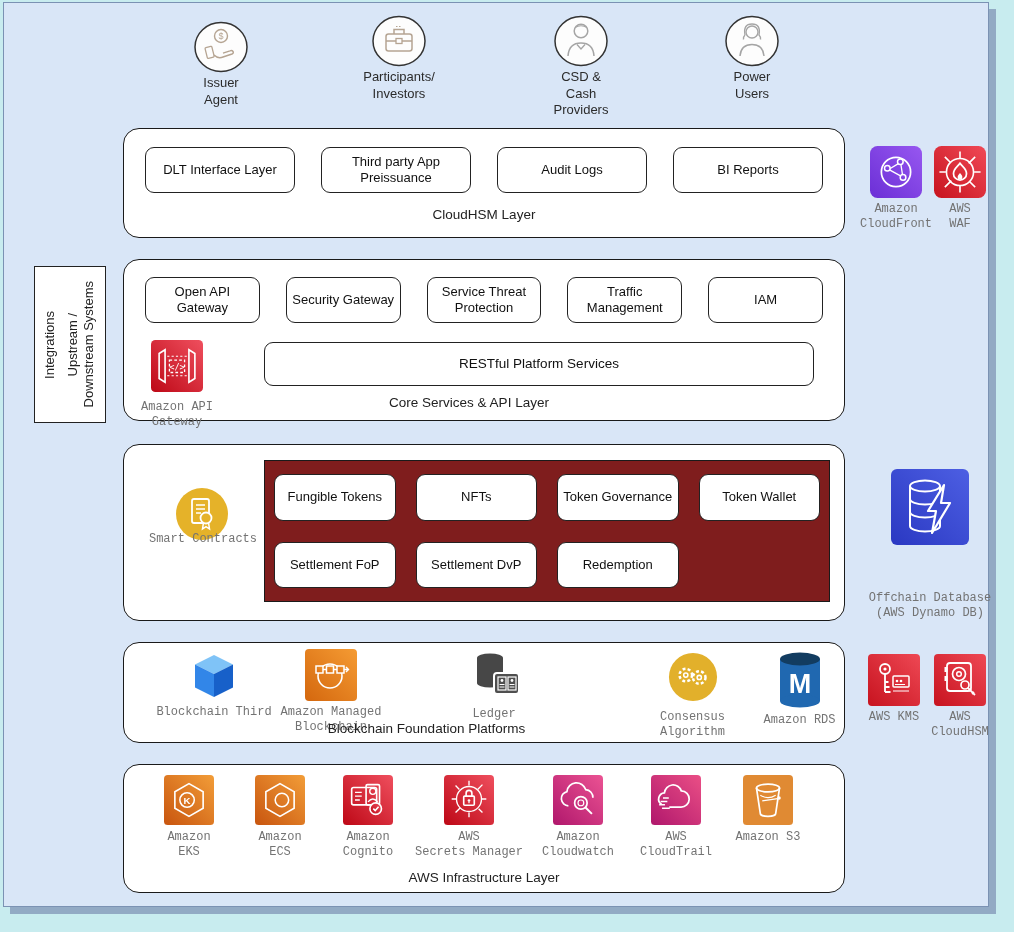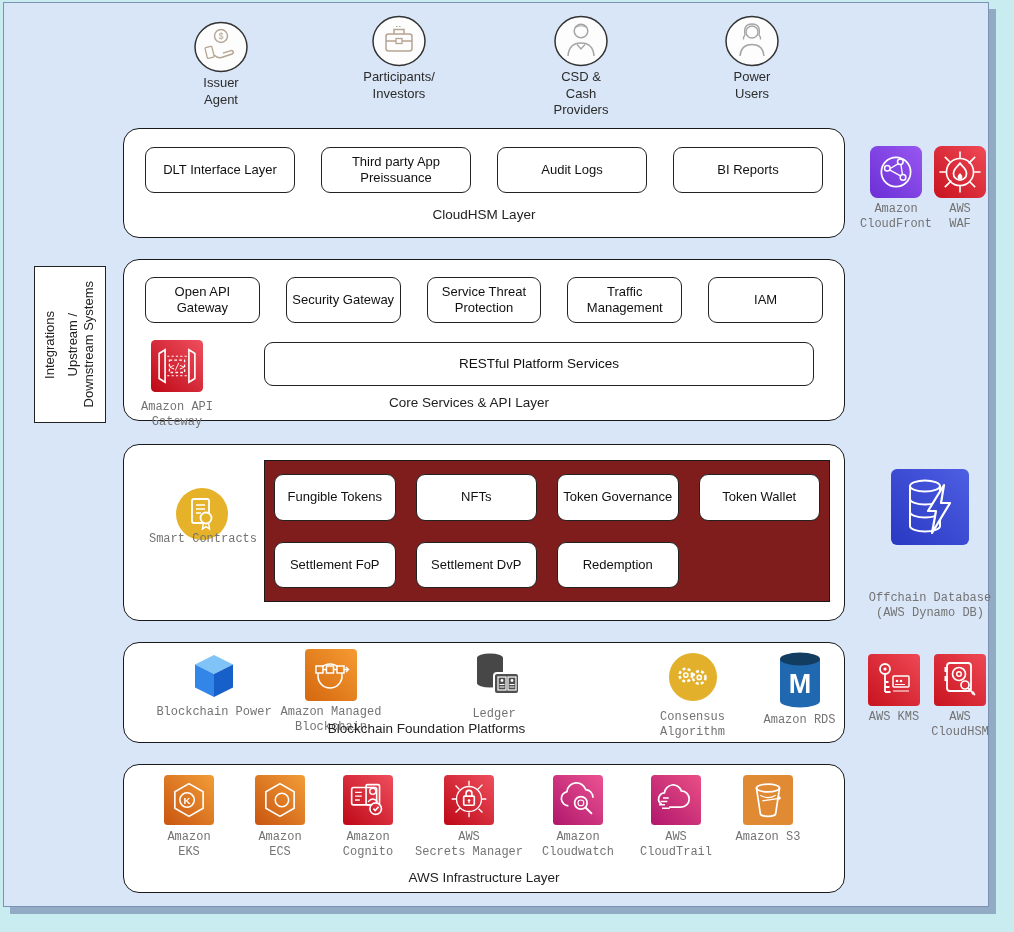--- a/index.html
+++ b/index.html
@@ -241,21 +241,21 @@
 
   <div class="layer" style="left:119px;top:639px;width:722px;height:101px;">
     <div class="icon-item abs" style="left:30px;top:8px;width:120px;">
       <span>
         <svg width="52" height="50" viewBox="0 0 52 50">
           <polygon points="26,4 45,13.5 26,23 7,13.5" fill="#7fc3f7"></polygon>
           <polygon points="7,13.5 26,23 26,46 7,36.5" fill="#3286e8"></polygon>
           <polygon points="45,13.5 26,23 26,46 45,36.5" fill="#1760c9"></polygon>
         </svg>
       </span>
-      <span class="icon-caption">Blockchain Power</span>
+      <span class="icon-caption">Blockchain Third</span>
     </div>
     <div class="icon-item abs" style="left:142px;top:6px;width:130px;">
       <span>
         <svg width="52" height="52" viewBox="0 0 52 52">
           <defs>
               <linearGradient id="gmb" x1="0" y1="1" x2="1" y2="0">
                 <stop offset="0" stop-color="#d4670e"></stop>
                 <stop offset="1" stop-color="#f59b33"></stop>
               </linearGradient>
             </defs>

